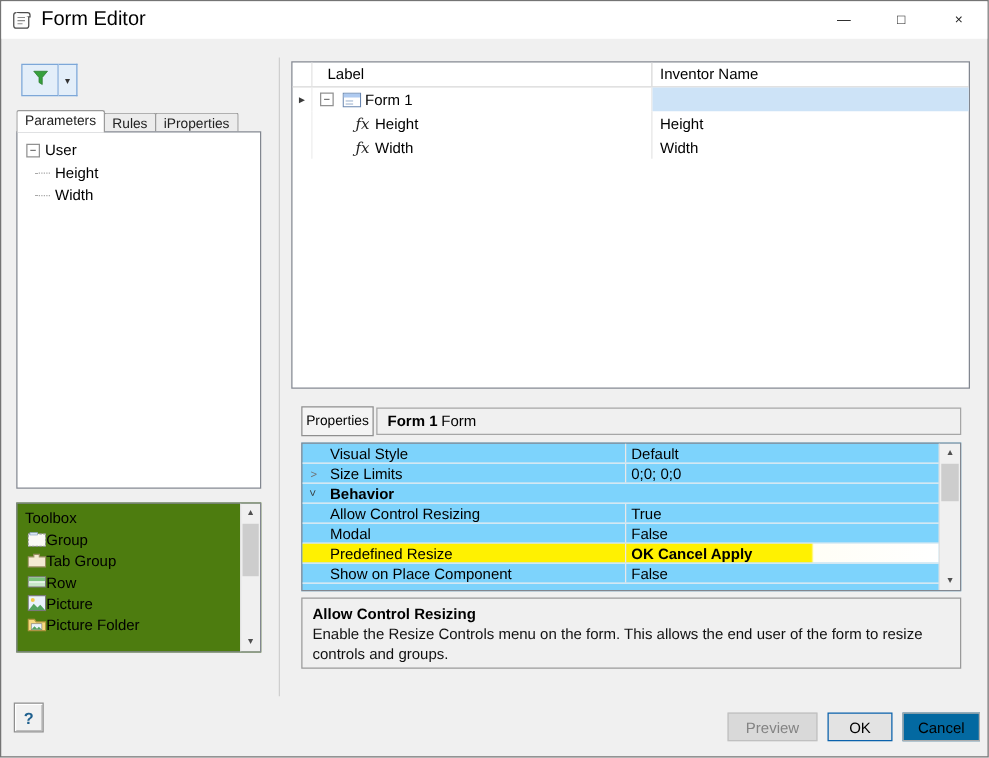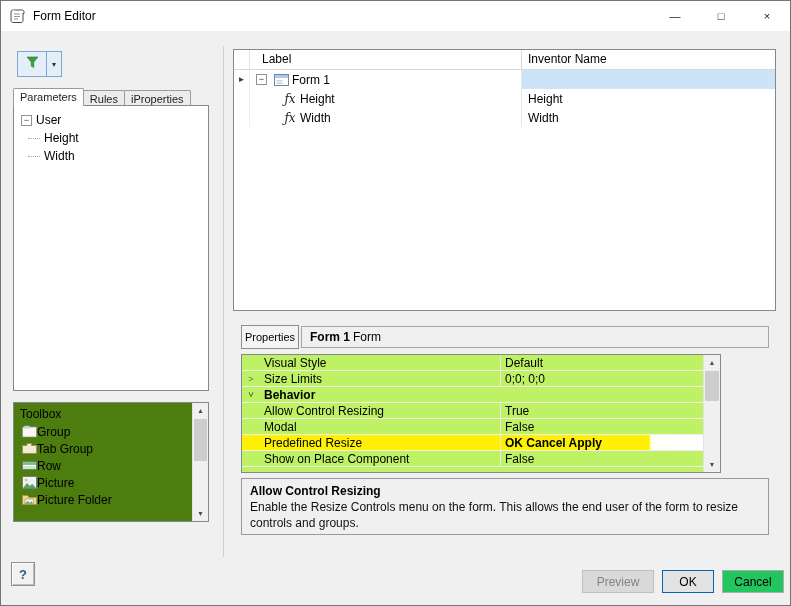--- a/index.html
+++ b/index.html
@@ -4,21 +4,21 @@
 <style>
   * { margin:0; padding:0; box-sizing:border-box; }
   body { background:#ffffff; font-family:"Liberation Sans", sans-serif; }
   .window { position:relative; width:791px; height:606px; background:#f0f0f0;
             border:1px solid #747474; font-size:12px; color:#000; overflow:hidden; }
 
   
   .titlebar { position:absolute; top:0; left:0; right:0; height:30px; background:#ffffff;
               display:flex; align-items:center; }
   .title-icon { margin-left:8px; width:17px; height:16px; display:inline-flex; }
-  .title-text { margin-left:7px; font-size:12px; }
+  .title-text { margin-left:7px; font-size:16px; }
   .win-controls { margin-left:auto; display:flex; height:30px; }
   .win-btn { width:46px; height:30px; display:flex; align-items:center; justify-content:center;
              font-size:11px; color:#1a1a1a; }
 
   
   .filter-split { position:absolute; left:16px; top:50px; display:flex; height:26px; }
   .filter-main { width:30px; border:1px solid #7da7d8; background:#e3eef9;
                  display:flex; align-items:center; justify-content:center; }
   .filter-main svg path { fill:var(--funnel_green,#37a03c); stroke:#2a7a2e; stroke-width:.6; }
   .filter-drop { width:15px; border:1px solid #7da7d8; border-left:none; background:#e3eef9;
@@ -75,22 +75,22 @@
   .props-tab { position:absolute; left:240px; top:324px; width:58px; height:24px;
                background:#f4f4f4; border:1px solid #8f8f8f; display:flex; align-items:center;
                justify-content:center; font-size:11px; }
   .props-selection { position:absolute; left:300px; top:325px; width:468px; height:22px;
                      background:#f0f0f0; border:1px solid #a6a6a6; display:flex;
                      align-items:center; padding-left:8px; }
   .bold { font-weight:bold; }
   .sel-suffix { margin-left:3px; }
 
   
-  .prop-grid { position:absolute; left:240px; top:353px; width:480px; height:119px;
-               background:#bef264; border:1px solid #828790; }
+  .prop-grid { position:absolute; left:240px; top:353px; width:528px; height:119px;
+               background:#7dd3fc; border:1px solid #828790; }
   .pg-rows { position:absolute; left:0; top:0; right:17px; bottom:0; }
   .pg-row { display:flex; height:16px; align-items:stretch; border-bottom:1px solid #efefef; }
   .pg-expand { width:18px; display:flex; align-items:center; justify-content:center;
                font-size:9px; color:#6f6f6f; }
   .pg-expand.down { color:#333; transform:rotate(90deg); }
   .pg-name { width:240px; padding-left:4px; display:flex; align-items:center; }
   .pg-value { flex:1; padding-left:4px; border-left:1px solid #e8e8e8; display:flex; align-items:center; }
   .pg-row.category .pg-name { font-weight:bold; }
   .pg-row.category .pg-value { border-left:none; }
   .pg-row.highlight { background:linear-gradient(90deg, var(--highlight_yellow,#fff101) 0,
@@ -107,21 +107,21 @@
 
   
   .help-btn { position:absolute; left:10px; top:561px; width:24px; height:24px; background:#f1f1f1;
               border:1px solid #8f8f8f; box-shadow:inset 1px 1px 0 #ffffff, inset -1px -1px 0 #bdbdbd;
               display:flex; align-items:center; justify-content:center; font-weight:bold;
               color:#20618f; font-size:13px; }
   .btn { position:absolute; top:569px; height:23px; display:flex; align-items:center;
          justify-content:center; font-size:12px; }
   .btn-preview { left:581px; width:72px; background:#d9d9d9; border:1px solid #c0c0c0; color:#838383; }
   .btn-ok { left:661px; width:52px; background:#e3e3e3; border:1px solid var(--default_button_border,#0078d7); }
-  .btn-cancel { left:721px; width:62px; background:#22c55e; border:1px solid #adadad; }
+  .btn-cancel { left:721px; width:62px; background:#0369a1; border:1px solid #adadad; }
 </style>
 </head>
 <body>
 
 <div class="window">
 
   <div class="titlebar">
     <span class="title-icon">
       <svg width="17" height="16" viewBox="0 0 17 16">
         <path d="M4 2 h9 c1.2 0 2 .8 2 2 v1.5 h-3" fill="none" stroke="#4a4a4a"></path>

